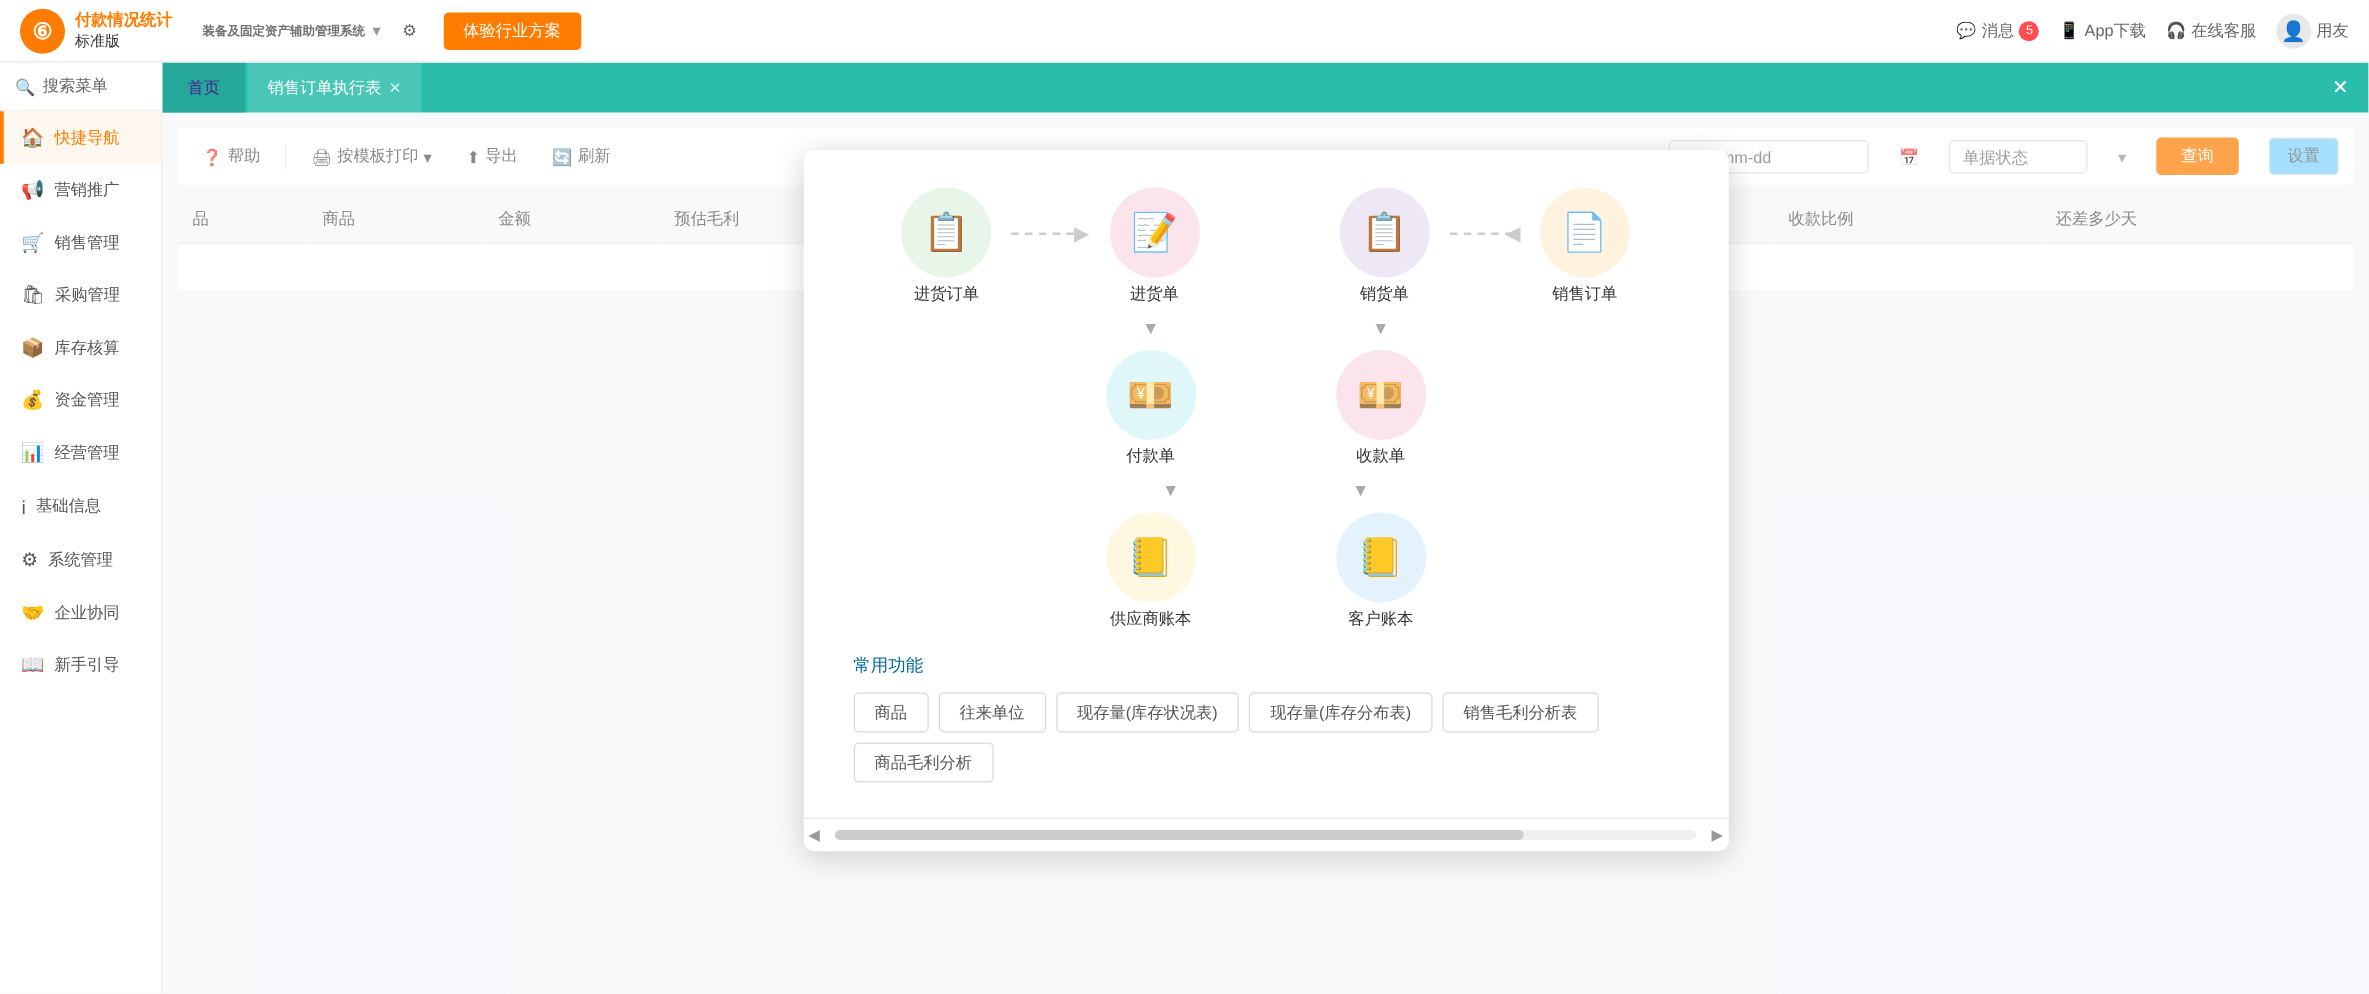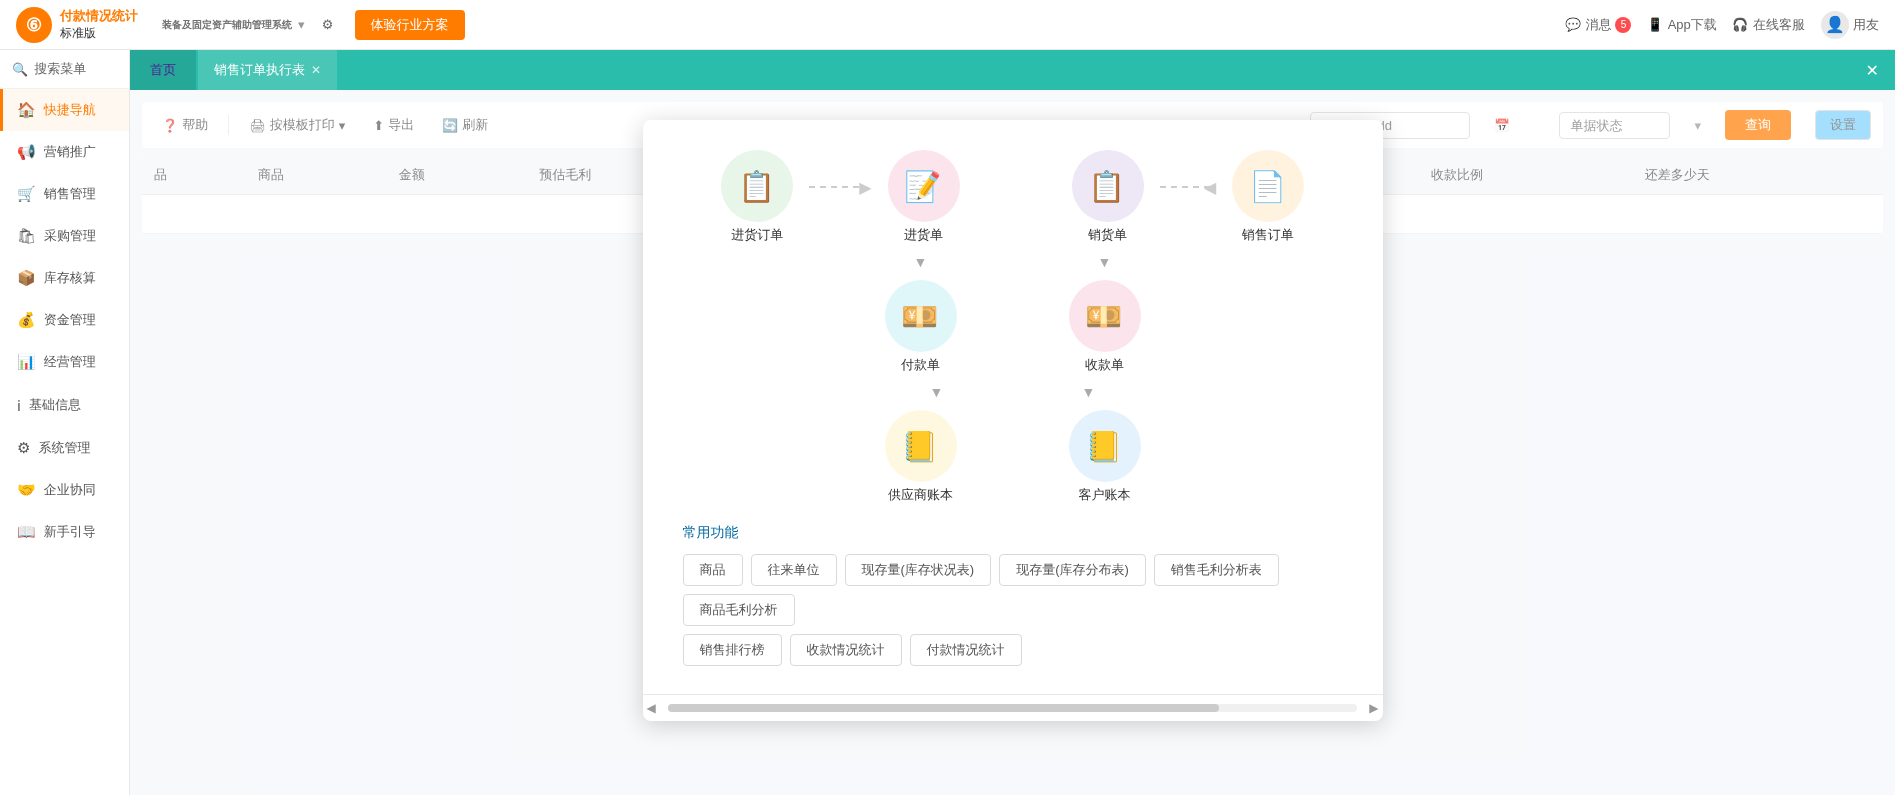--- a/index.html
+++ b/index.html
@@ -94,21 +94,21 @@
     .set-btn {
       background: #7dd3fc; color: #666; border: 1px solid #d9d9d9; border-radius: 4px;
       padding: 5px 14px; cursor: pointer; font-size: 13px;
     }
     .filter-input {
       border: 1px solid #d9d9d9; border-radius: 4px; padding: 5px 10px;
       font-size: 13px; color: #999; width: 160px;
     }
     .filter-select {
       border: 1px solid #d9d9d9; border-radius: 4px; padding: 5px 10px;
-      font-size: 13px; color: #737373; width: 111px; margin-left: 25px;
+      font-size: 13px; color: #737373; width: 111px;
     }
     .more-conditions { color: #2bbdab; font-size: 13px; cursor: pointer; }
 
     
     .table-container { background: white; border-radius: 4px; overflow: auto; }
     .data-table { width: 100%; border-collapse: collapse; font-size: 13px; }
     .data-table th {
       background: #f5f7fa; padding: 10px 12px; text-align: left;
       color: #555; font-weight: 500; border-bottom: 1px solid #e8e8e8;
       white-space: nowrap;
@@ -439,25 +439,20 @@
               <div class="common-funcs">
                 <div class="common-funcs-title">常用功能</div>
                 <div class="func-buttons">
                   <button class="func-btn">商品</button>
                   <button class="func-btn">往来单位</button>
                   <button class="func-btn">现存量(库存状况表)</button>
                   <button class="func-btn">现存量(库存分布表)</button>
                   <button class="func-btn">销售毛利分析表</button>
                   <button class="func-btn">商品毛利分析</button>
                 </div>
-                <div class="func-buttons">
-                  <button class="func-btn">销售排行榜</button>
-                  <button class="func-btn">收款情况统计</button>
-                  <button class="func-btn">付款情况统计</button>
-                </div>
               </div>
             </div>
 
             <div class="modal-scroll">
               <span class="scroll-arrow">◀</span>
               <div class="scroll-track">
                 <div class="scroll-thumb"></div>
               </div>
               <span class="scroll-arrow">▶</span>
             </div>

